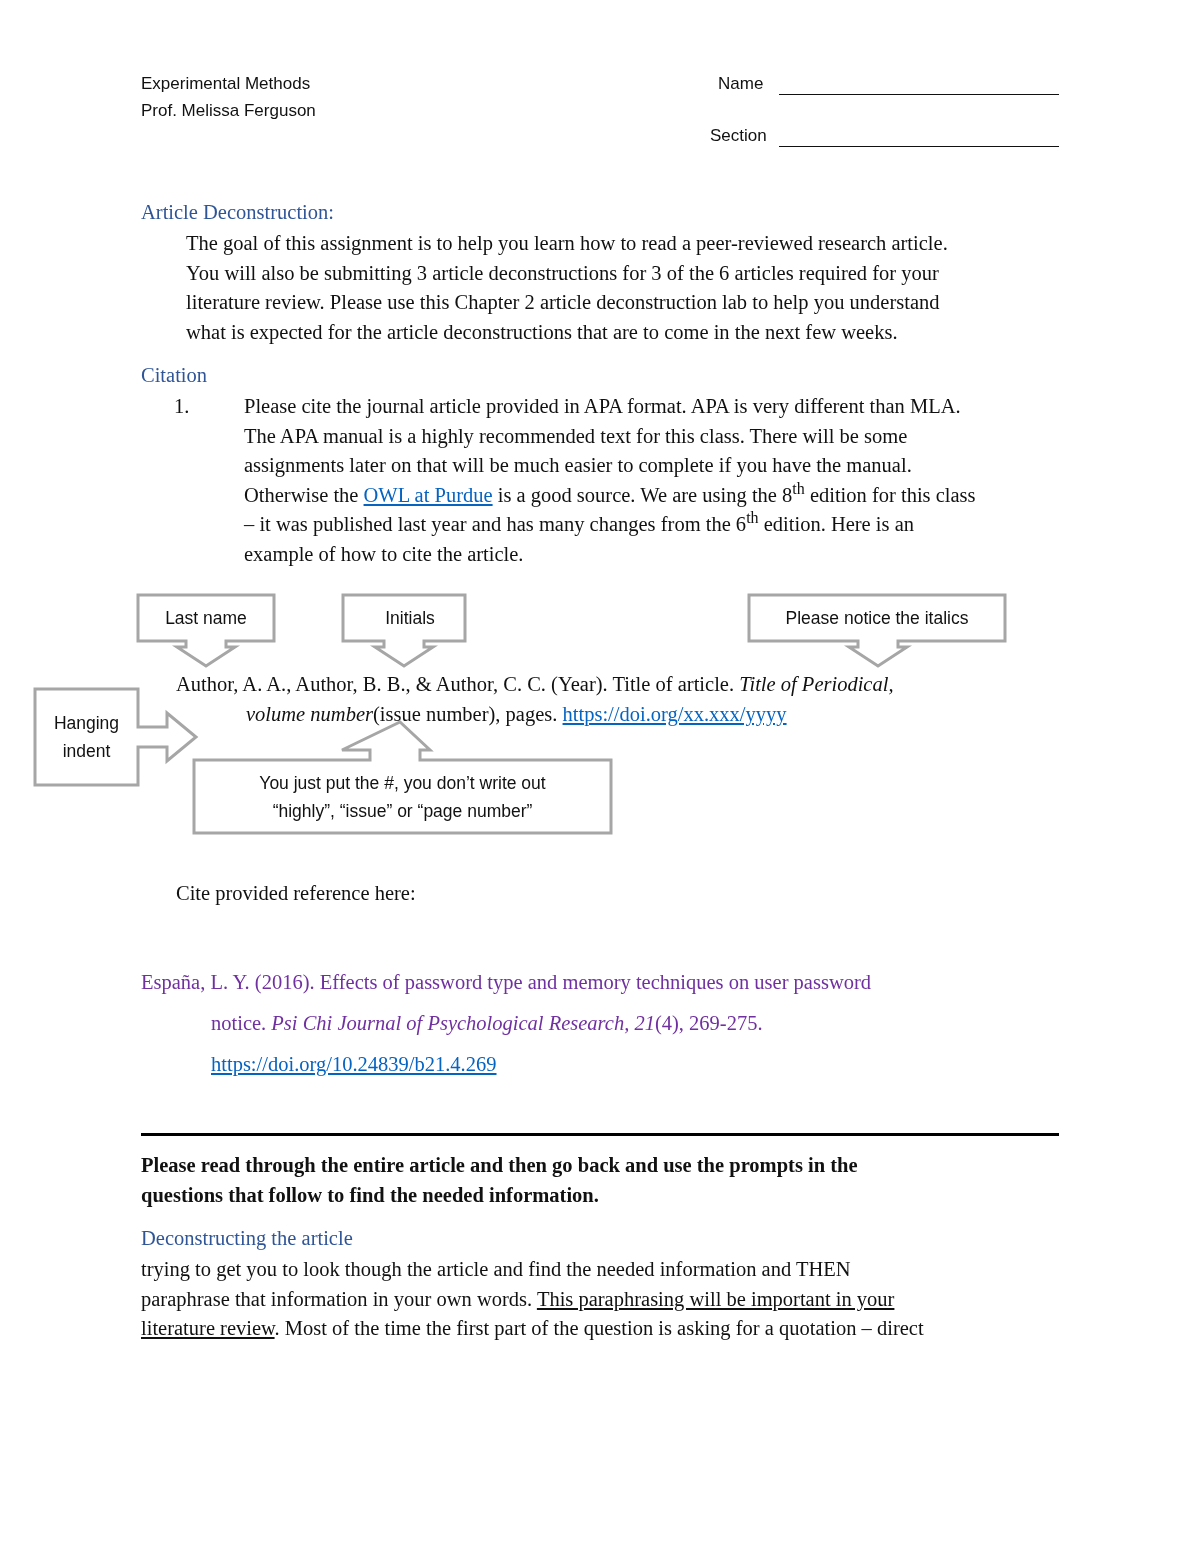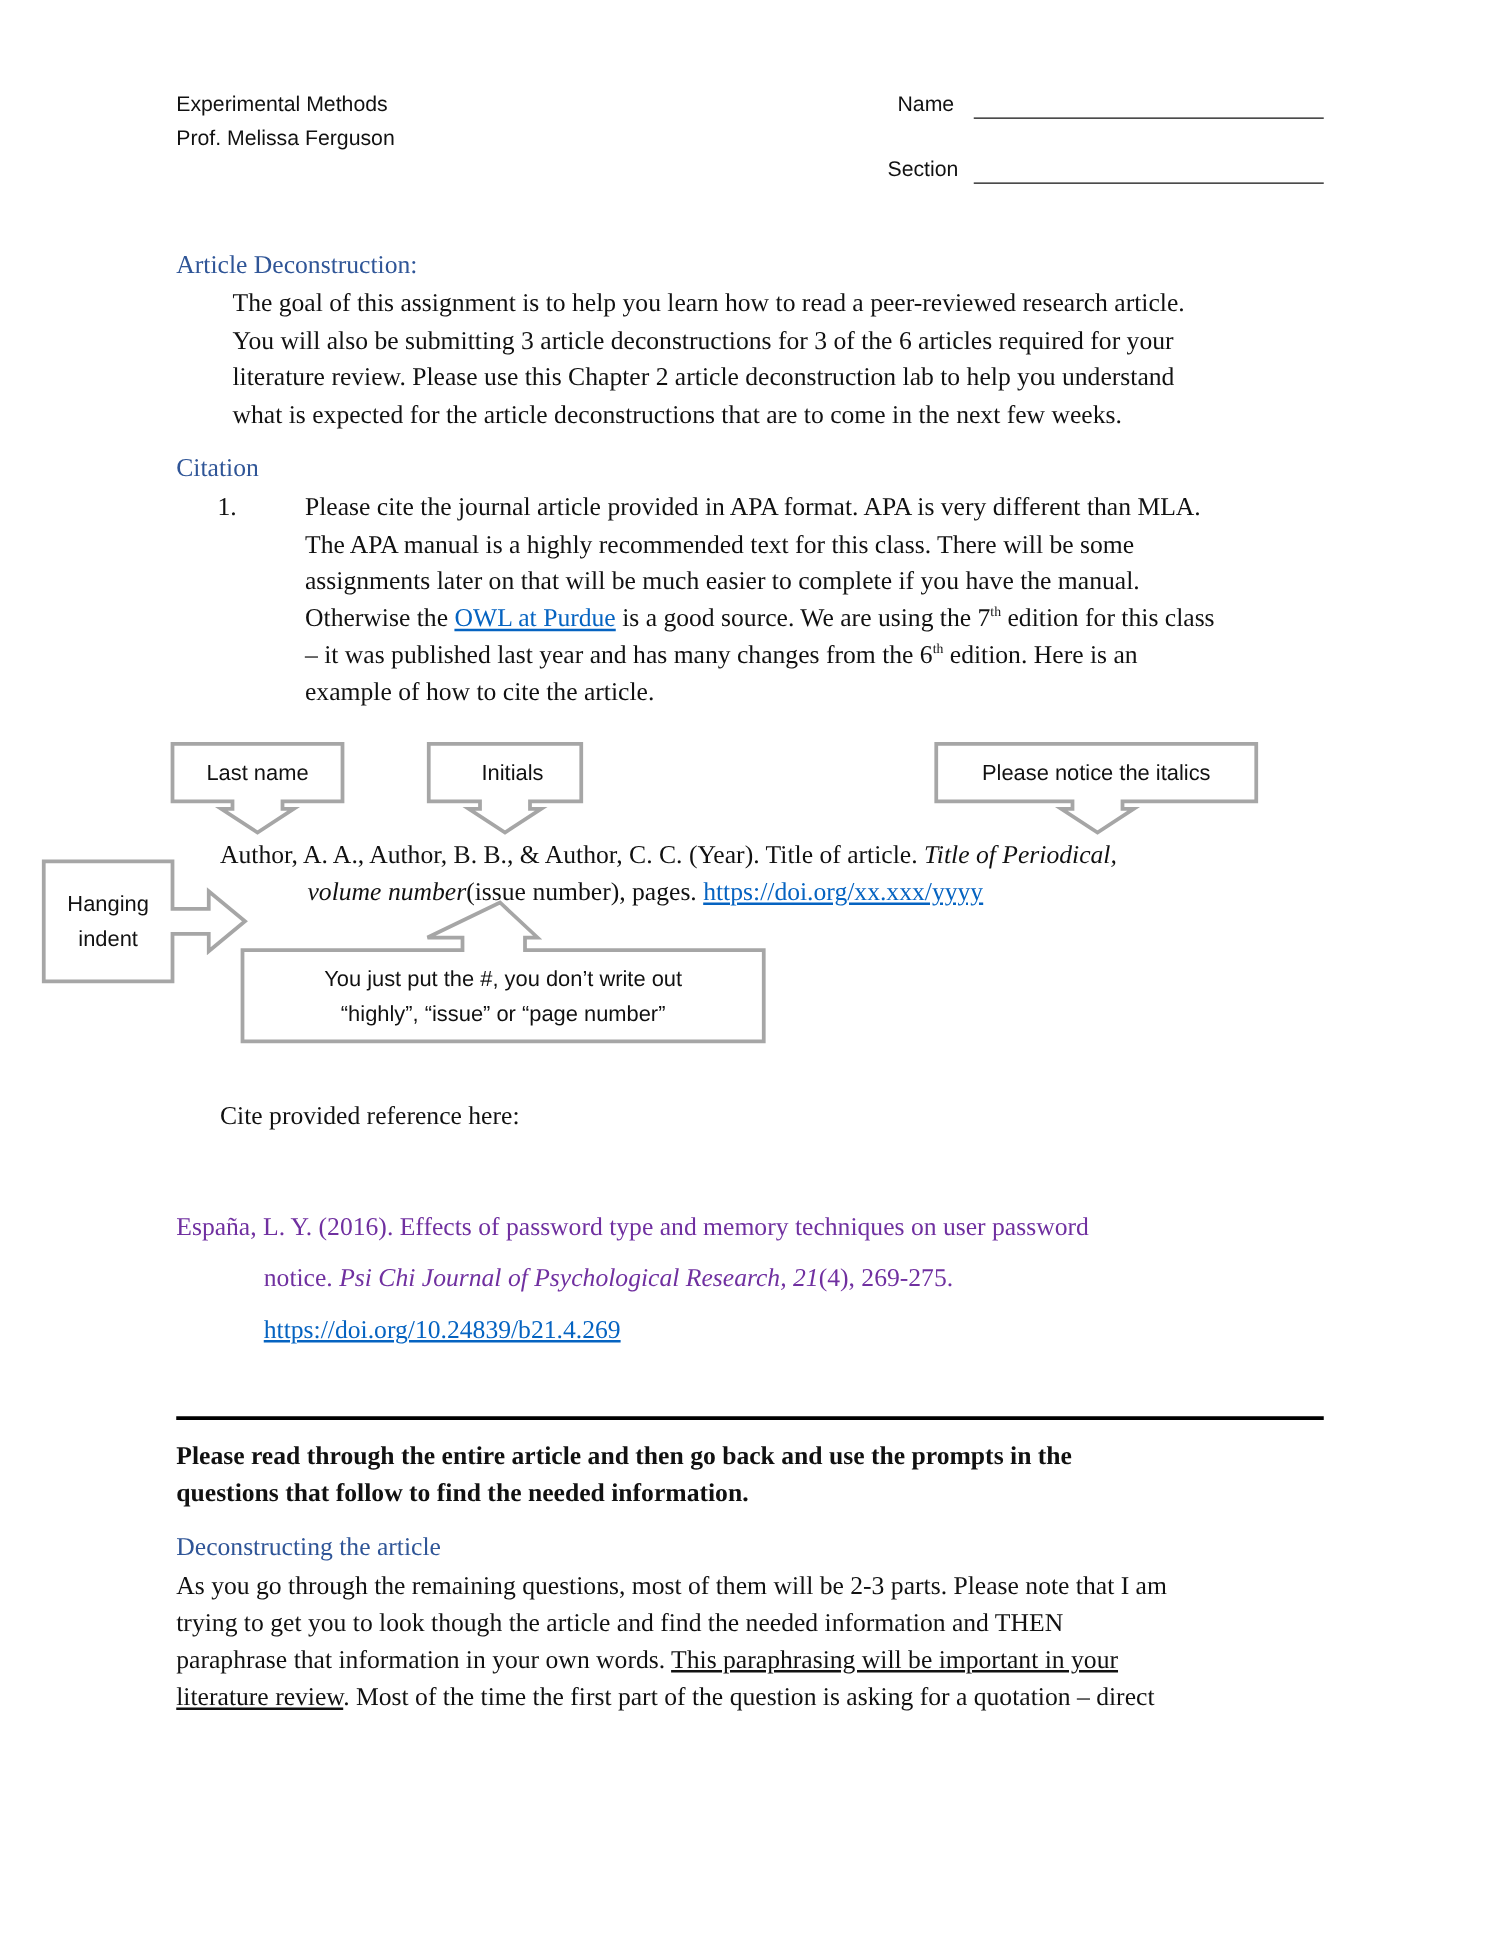--- a/index.html
+++ b/index.html
@@ -13,21 +13,21 @@
     .hdr-text { font-size: 17px; color: #111; }
     .hdr-label { font-size: 17px; color: #111; }
     .hdr-line { position: absolute; height: 0; border-bottom: 1.6px solid #111; }
 
     
     .body-text { font-size: 20.5px; line-height: 29.5px; color: #111; }
     .heading-blue { font-size: 20.5px; color: #2f5597; }
     .link { color: #0563c1; text-decoration: underline; }
     .purple { color: #7030a0; }
     .u { text-decoration: underline; }
-    sup { font-size: 11px; line-height: 0; vertical-align: super; }
+    sup { font-size: 16px; line-height: 0; vertical-align: super; }
 
     
     .callout-svg { position: absolute; left: 0; top: 0; overflow: visible; }
     .callout-label { position: absolute; font-size: 17.5px; color: #111; text-align: center; line-height: 28px; }
 
     .rule { position: absolute; left: 141px; width: 918px; height: 0; border-top: 3px solid #000; }
   </style>
 </head>
 <body>
 
@@ -49,21 +49,21 @@
     <div>literature review.  Please use this Chapter 2 article deconstruction lab to help you understand</div>
     <div>what is expected for the article deconstructions that are to come in the next few weeks.</div>
   </div>
 
   <div class="abs serif heading-blue" style="left:141px; top:364px;">Citation</div>
   <div class="abs serif body-text" style="left:174px; top:392px;">1.</div>
   <div class="abs serif body-text" style="left:211px; top:392px;margin-left:33px;">
     <div>Please cite the journal article provided in APA format.  APA is very different than MLA.</div>
     <div>The APA manual is a highly recommended text for this class.  There will be some</div>
     <div>assignments later on that will be much easier to complete if you have the manual.</div>
-    <div><span>Otherwise the </span><span class="link">OWL at Purdue</span><span> is a good source.  We are using the 7</span><sup>th</sup><span> edition for this class</span></div>
+    <div><span>Otherwise the </span><span class="link">OWL at Purdue</span><span> is a good source.  We are using the 8</span><sup>th</sup><span> edition for this class</span></div>
     <div><span>– it was published last year and has many changes from the 6</span><sup>th</sup><span> edition.  Here is an</span></div>
     <div>example of how to cite the article.</div>
   </div>
 
   <svg class="callout-svg" width="1200" height="900">
     <g fill="#ffffff" stroke="#a6a6a6" stroke-width="3" stroke-linejoin="miter">
 
       <path d="M138,595 H274 V641 H226 V647 H235 L206,666 L177,647 H186 V641 H138 Z"></path>
 
       <path d="M343,595 H465 V641 H424 V647 H433 L404,666 L375,647 H384 V641 H343 Z"></path>
@@ -99,19 +99,18 @@
 
   <div class="rule" style="top:1133px;"></div>
 
   <div class="abs serif body-text" style="left:141px; top:1151px; font-weight:bold;">
     <div>Please read through the entire article and then go back and use the prompts in the</div>
     <div>questions that follow to find the needed information.</div>
   </div>
 
   <div class="abs serif heading-blue" style="left:141px; top:1227px;">Deconstructing the article</div>
   <div class="abs serif body-text" style="left:141px; top:1255px;">
-    <div>As you go through the remaining questions, most of them will be 2-3 parts.  Please note that I am</div>
     <div>trying to get you to look though the article and find the needed information and THEN</div>
     <div><span>paraphrase that information in your own words.  </span><span class="u">This paraphrasing will be important in your </span></div>
     <div><span class="u">literature review</span><span>.  Most of the time the first part of the question is asking for a quotation – direct</span></div>
   </div>
 
 </div>
 
 </body></html>

